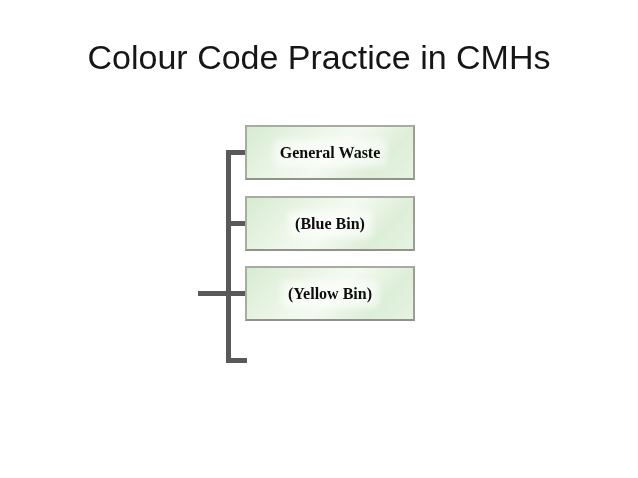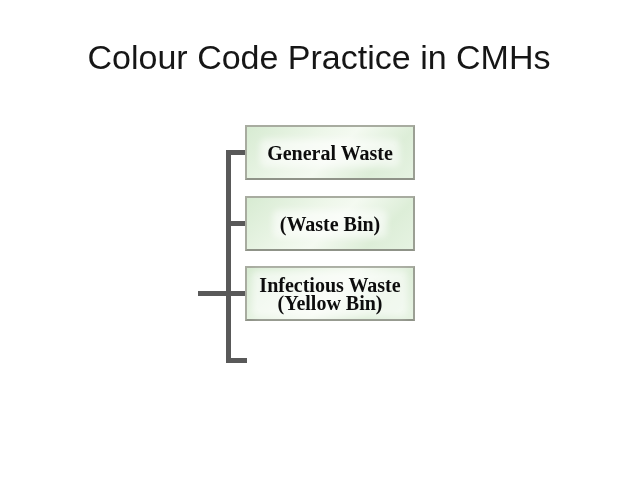--- a/index.html
+++ b/index.html
@@ -43,21 +43,21 @@
       #f4faf1 52%,
       #ddeed8 78%,
       #e6f3e2 100%);
     display: flex;
     align-items: center;
     justify-content: center;
   }
   .node-text {
     font-family: "Liberation Serif", "DejaVu Serif", serif;
     font-weight: 700;
-    font-size: 20px;
+    font-size: 16px;
     line-height: 18px;
     text-align: center;
     color: var(--node-text, #0d0d0d);
     background: rgba(255,255,255,0.55);
     box-shadow: 0 0 6px 5px rgba(255,255,255,0.55);
     border-radius: 2px;
     padding: 0 2px;
   }
   .connector {
     position: absolute;
@@ -91,25 +91,24 @@
   <div class="connector stub stub-4"></div>
 
   <div class="node" style="top:125px">
     <div class="node-text">
       <div>General Waste</div>
     </div>
   </div>
 
   <div class="node" style="top:196px">
     <div class="node-text">
-      <div>(Waste Bin)</div>
+      <div>(Blue Bin)</div>
     </div>
   </div>
 
   <div class="node" style="top:266px">
     <div class="node-text">
-      <div>Infectious Waste</div>
       <div>(Yellow Bin)</div>
     </div>
   </div>
 
 
 </div>
 
 </body></html>

